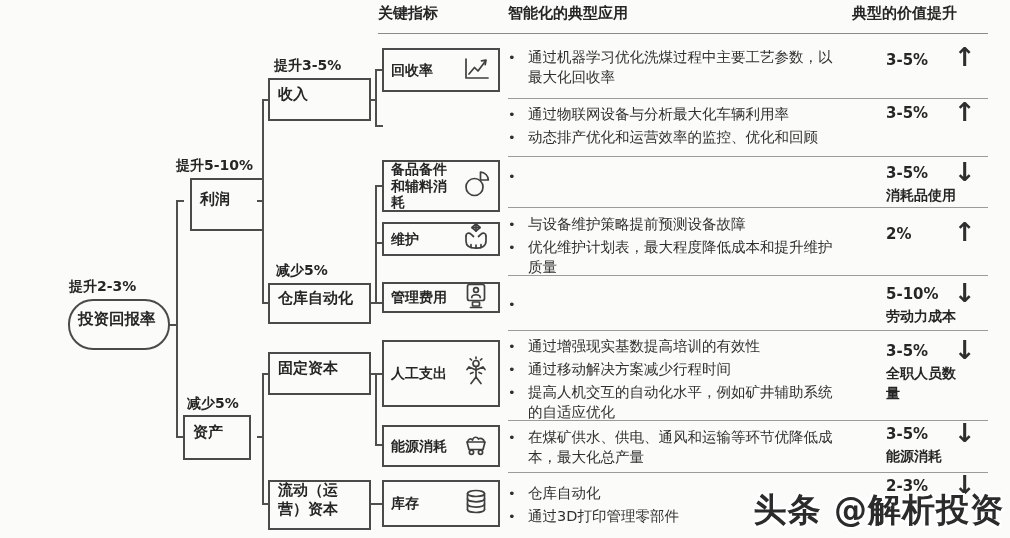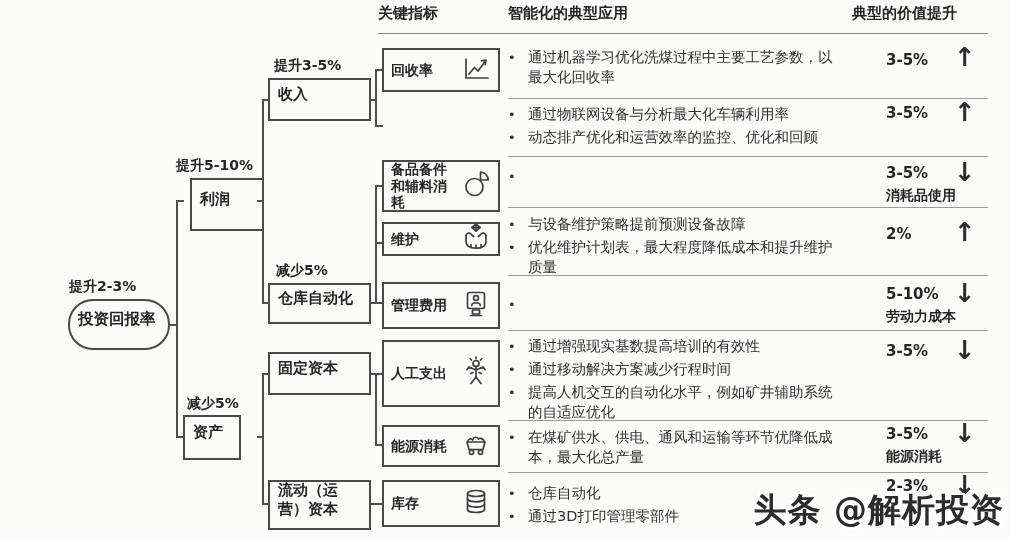--- a/index.html
+++ b/index.html
@@ -66,21 +66,21 @@
   <div class="sep" style="left:508px;top:472px;width:480px;"></div>
 
   <div class="edge" style="left:69px;top:278px;">提升2-3%</div>
   <div class="edge" style="left:176px;top:157px;">提升5-10%</div>
   <div class="edge" style="left:187px;top:395px;">减少5%</div>
   <div class="edge" style="left:274px;top:57px;">提升3-5%</div>
   <div class="edge" style="left:276px;top:262px;">减少5%</div>
 
   <div class="tbox" style="left:68px;top:299px;width:102px;height:51px;font-size:15.5px;border-radius:25px;">投资回报率</div>
   <div class="tbox" style="left:190px;top:178px;width:74px;height:53px;">利润</div>
-  <div class="tbox" style="left:183px;top:415px;width:58px;height:45px;">资产</div>
+  <div class="tbox" style="left:183px;top:415px;width:68px;height:45px;">资产</div>
   <div class="tbox" style="left:268px;top:78px;width:103px;height:43px;">收入</div>
   <div class="tbox" style="left:268px;top:283px;width:103px;height:41px;">仓库自动化</div>
   <div class="tbox" style="left:268px;top:352px;width:103px;height:43px;">固定资本</div>
   <div class="tbox" style="left:268px;top:480px;width:103px;height:50px;">流动（运营）资本</div>
 
   <div class="cn" style="left:170px;top:324px;width:8px;height:2px;"></div>
   <div class="cn" style="left:176px;top:200px;width:2px;height:238px;"></div>
   <div class="cn" style="left:176px;top:200px;width:8px;height:2px;"></div>
   <div class="cn" style="left:176px;top:436px;width:8px;height:2px;"></div>
   <div class="cn" style="left:257px;top:200px;width:7px;height:2px;"></div>
@@ -123,21 +123,21 @@
     <span class="lbl">维护</span>
     <span><svg class="icn" width="32" height="32" viewBox="0 0 32 32">
       <path d="M16 3 L20 6.5 L16 10 L12 6.5 Z"></path>
           <path d="M12 6.5 H20 M16 3 V10"></path>
       <path d="M6 15 C6 12.2 9 11.2 11 13.2 L13.5 15.5"></path>
           <path d="M26 15 C26 12.2 23 11.2 21 13.2 L18.5 15.5"></path>
       <path d="M6 15 L6 20 C6 25 10 27.2 16 27.2 C22 27.2 26 25 26 20 L26 15"></path>
       <path d="M11 26.4 V23.6 M16 27.2 V24.2 M21 26.4 V23.6"></path>
     </svg></span>
   </div>
-  <div class="ibox" style="top:282px;height:47px;">
+  <div class="ibox" style="top:282px;height:31px;">
     <span class="lbl">管理费用</span>
     <span><svg class="icn" width="32" height="32" viewBox="0 0 32 32">
       <rect x="7.5" y="4.5" width="17" height="16" rx="2"></rect>
       <circle cx="16" cy="10" r="2.4"></circle>
           <path d="M11.8 17.5 C11.8 13.8 20.2 13.8 20.2 17.5"></path>
       <rect x="12.5" y="22" width="7" height="4" rx="0.5"></rect>
           <path d="M10.5 27.5 H21.5"></path>
     </svg></span>
   </div>
   <div class="ibox" style="top:340px;height:67px;">
@@ -259,20 +259,21 @@
   <div class="arrow" style="top:219px;">↑</div>
 
   <div class="val" style="top:284px;">
     <div>5-10%</div>
     <div class="note">劳动力成本</div>
   </div>
   <div class="arrow" style="top:280px;">↓</div>
 
   <div class="val" style="top:341px;">
     <div>3-5%</div>
+    <div class="note">全职人员数量</div>
   </div>
   <div class="arrow" style="top:337px;">↓</div>
 
   <div class="val" style="top:424px;">
     <div>3-5%</div>
     <div class="note">能源消耗</div>
   </div>
   <div class="arrow" style="top:420px;">↓</div>
 
   <div class="val" style="top:476px;">

